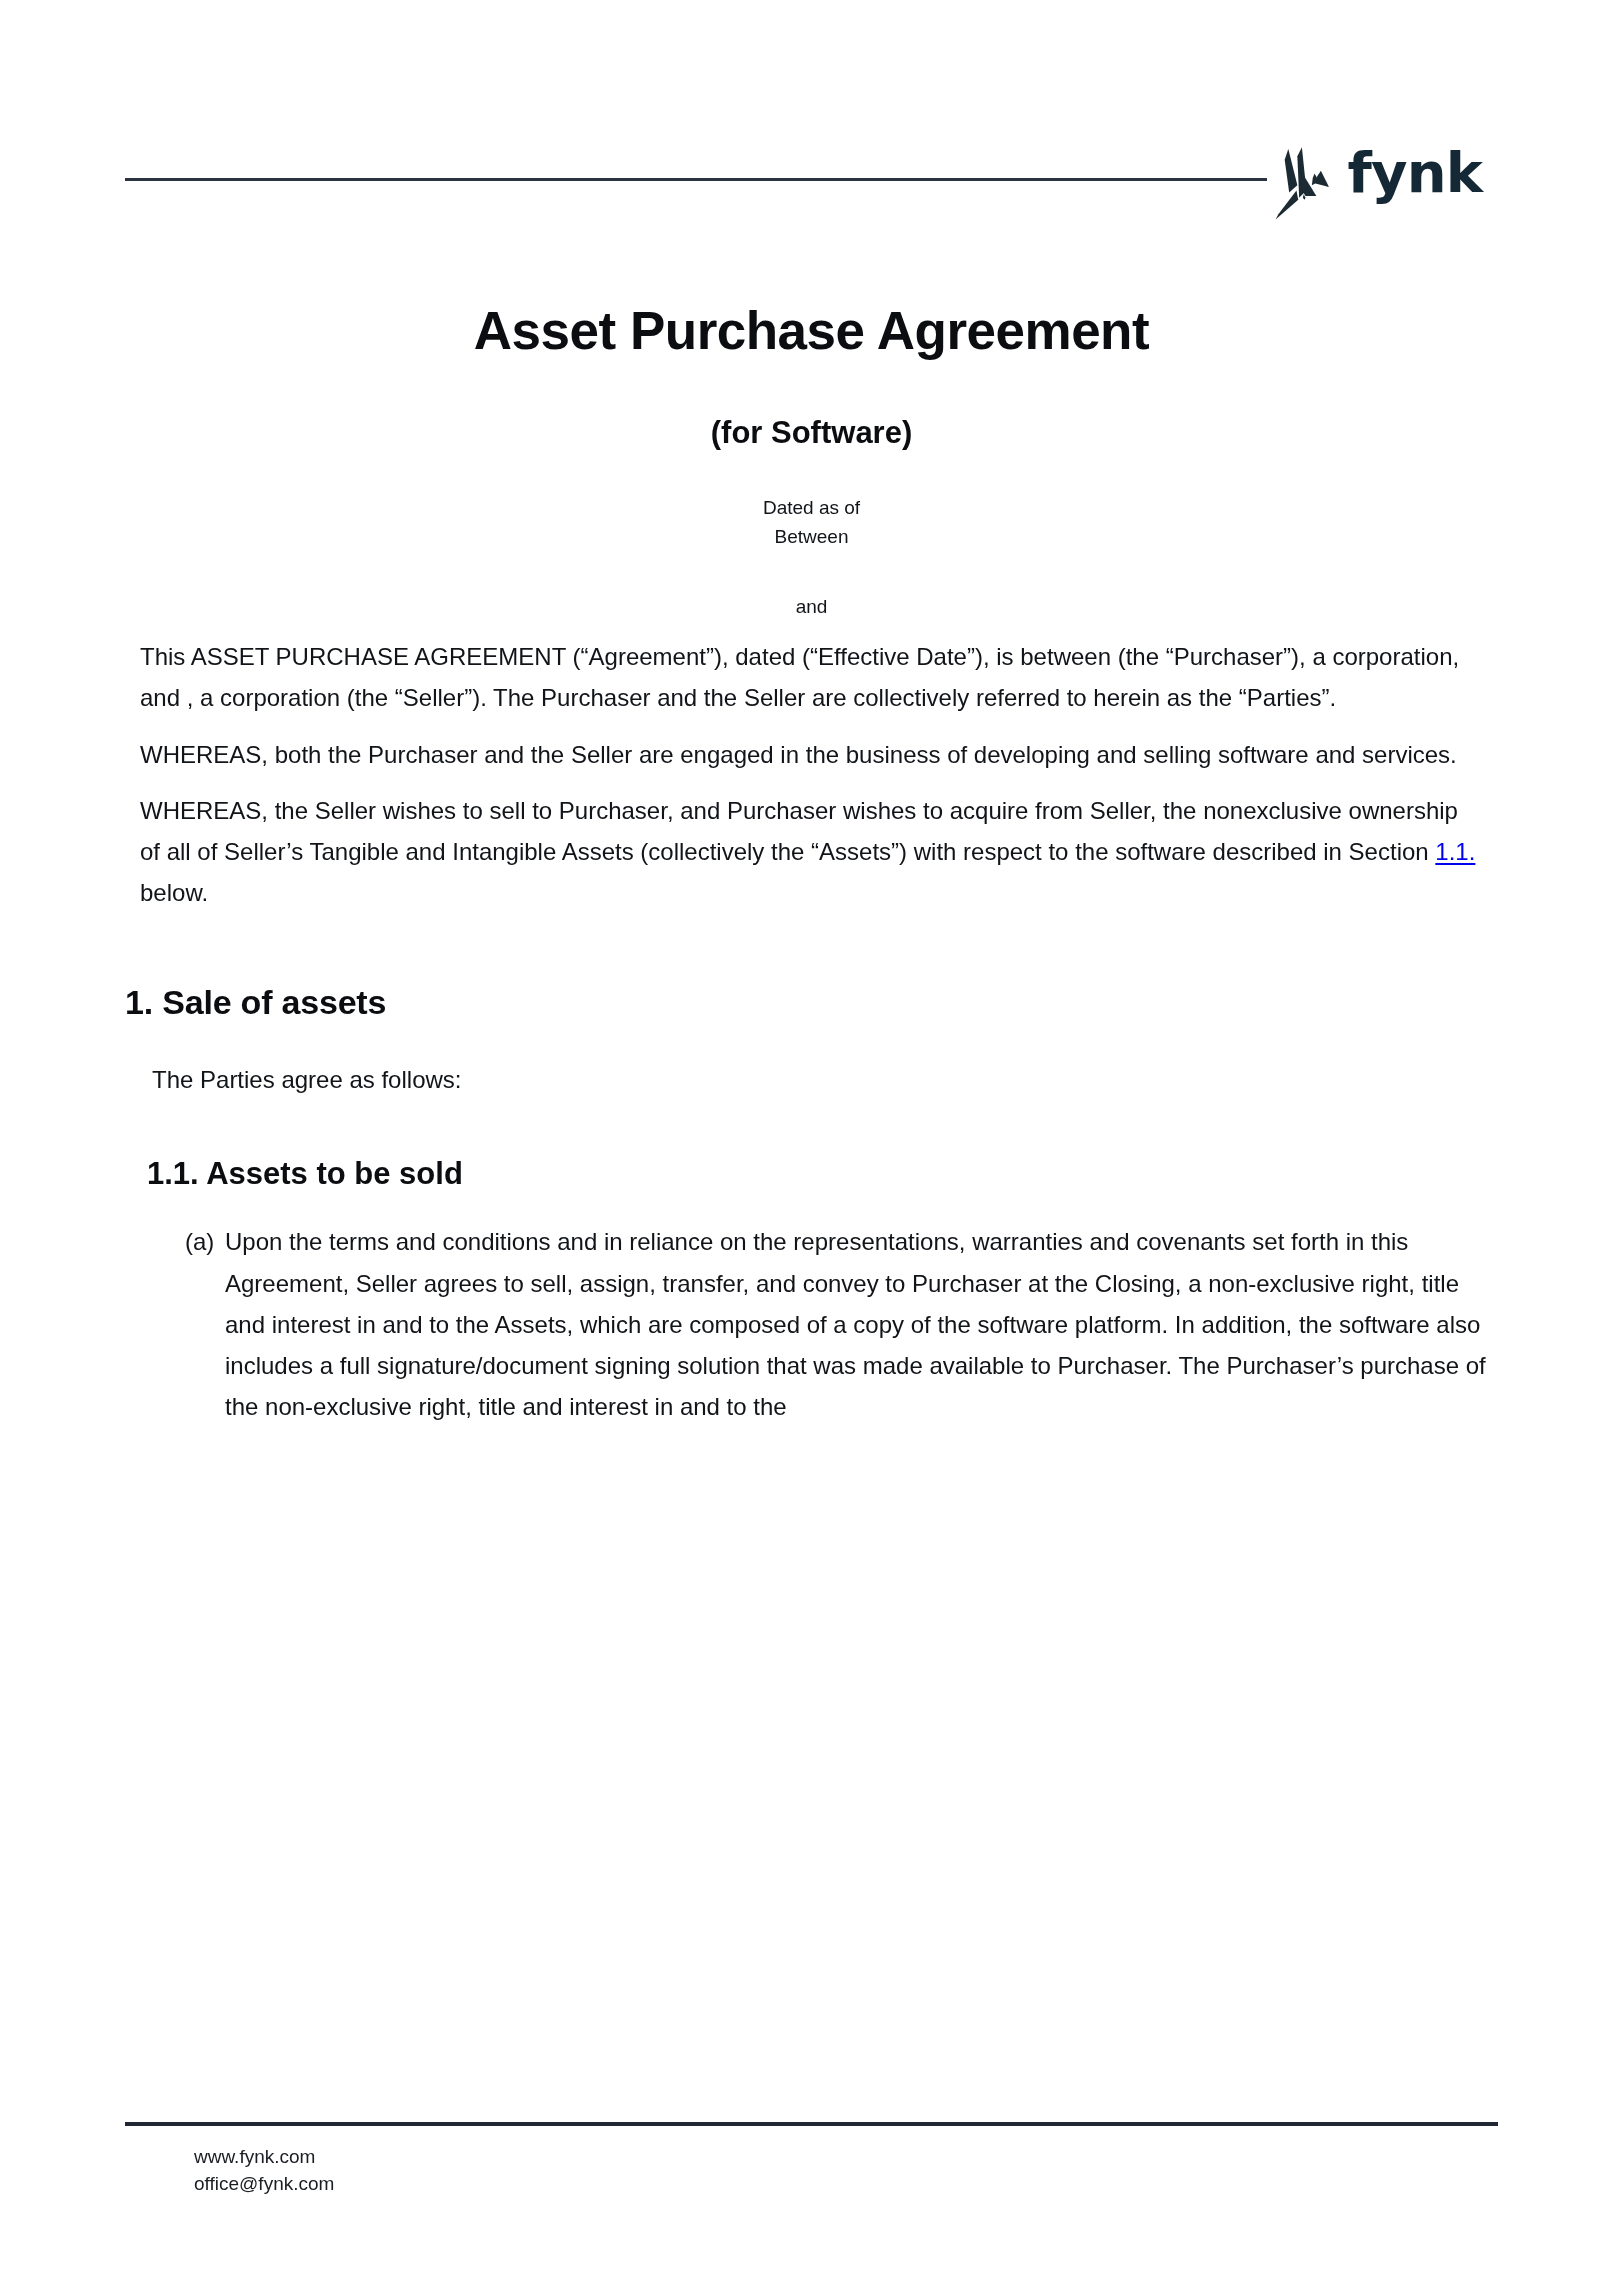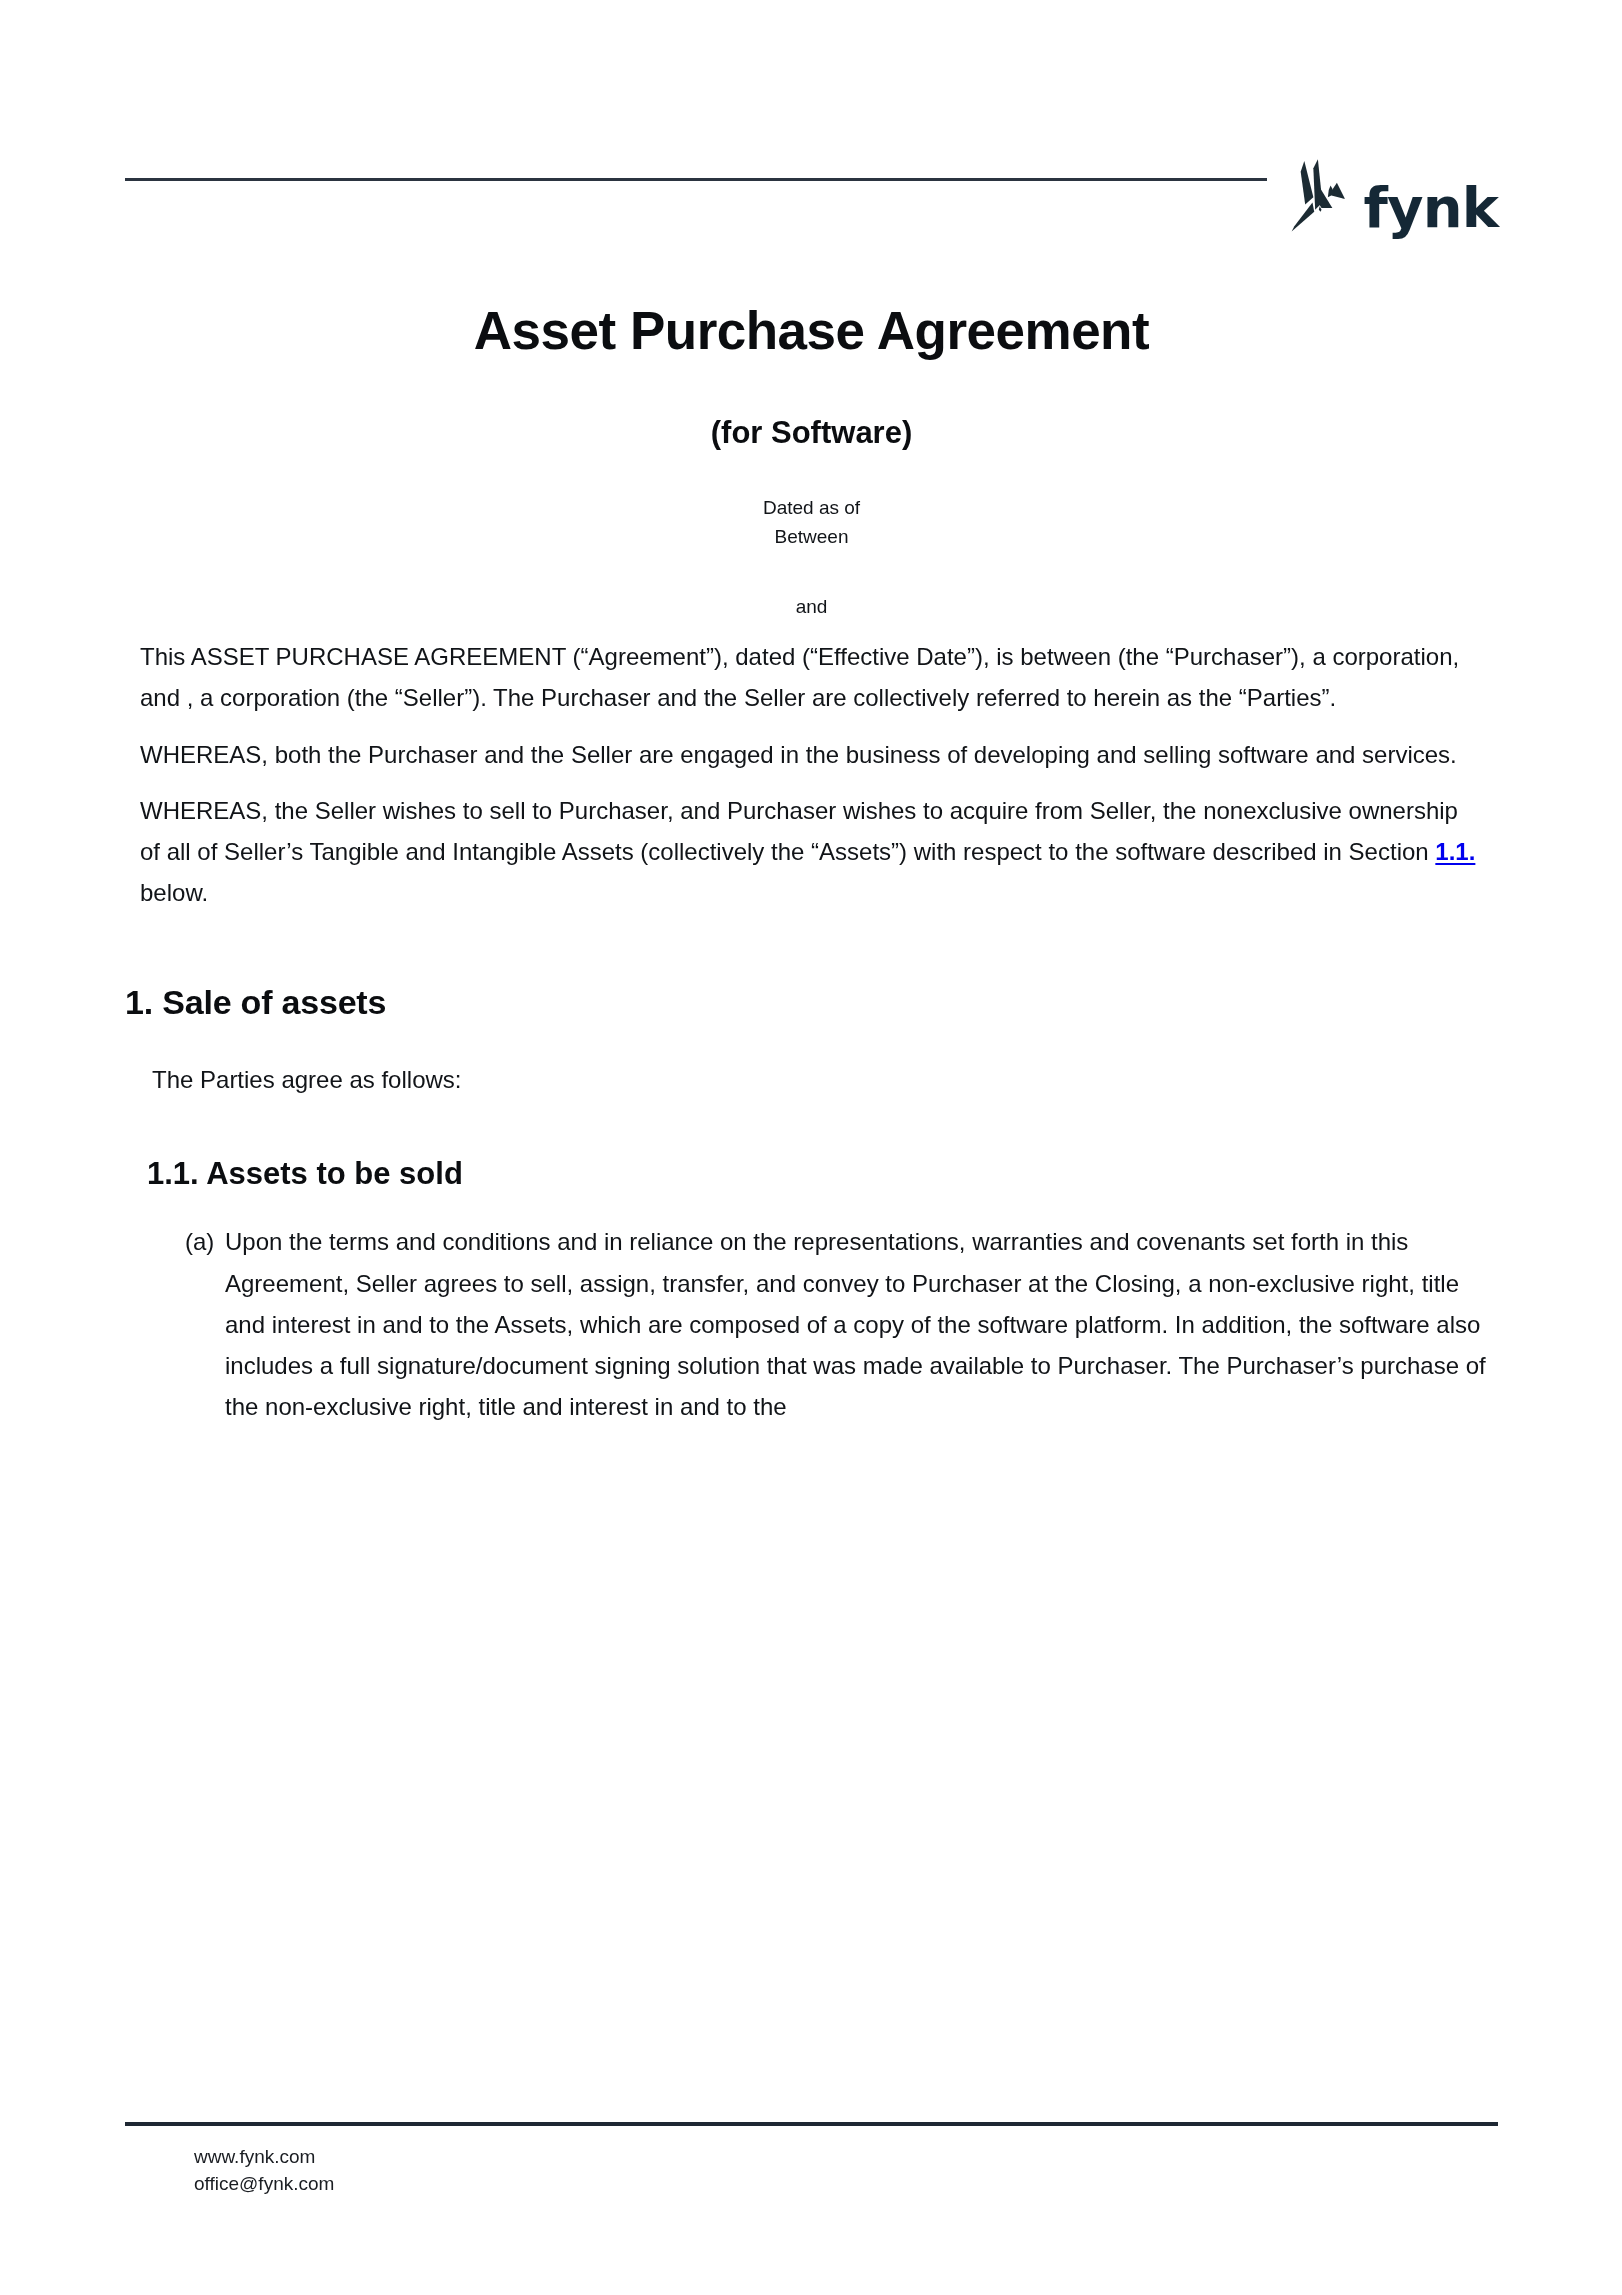--- a/index.html
+++ b/index.html
@@ -30,24 +30,24 @@
     position: absolute;
     top: 33px;
     left: 0;
     width: 1142px;
     height: 2.7px;
     background: #2b3440;
   }
   .logo {
     position: absolute;
     top: 0;
-    right: 0;
+    right: 16px;
     height: 96px;
     display: flex;
-    align-items: flex-end;
+    align-items: flex-start;
     gap: 9px;
   }
   .logo-mark {
     width: 67px;
     height: 84px;
     display: block;
   }
   .logo-word {
     font-family: "DejaVu Sans", sans-serif;
     font-size: 56px;
@@ -154,21 +154,20 @@
   .lettered .content {
     flex: 1 1 auto;
     font-size: 24px;
     line-height: 1.72;
   }
 
   a.xref {
     color: #0000ee;
     text-decoration: underline;
     text-underline-offset: 2.7px;
-    font-weight: bold;
   }
 
   
   .footer {
     position: absolute;
     left: 125px;
     top: 2122px;
     width: 1373px;
   }
   .footer-rule {

